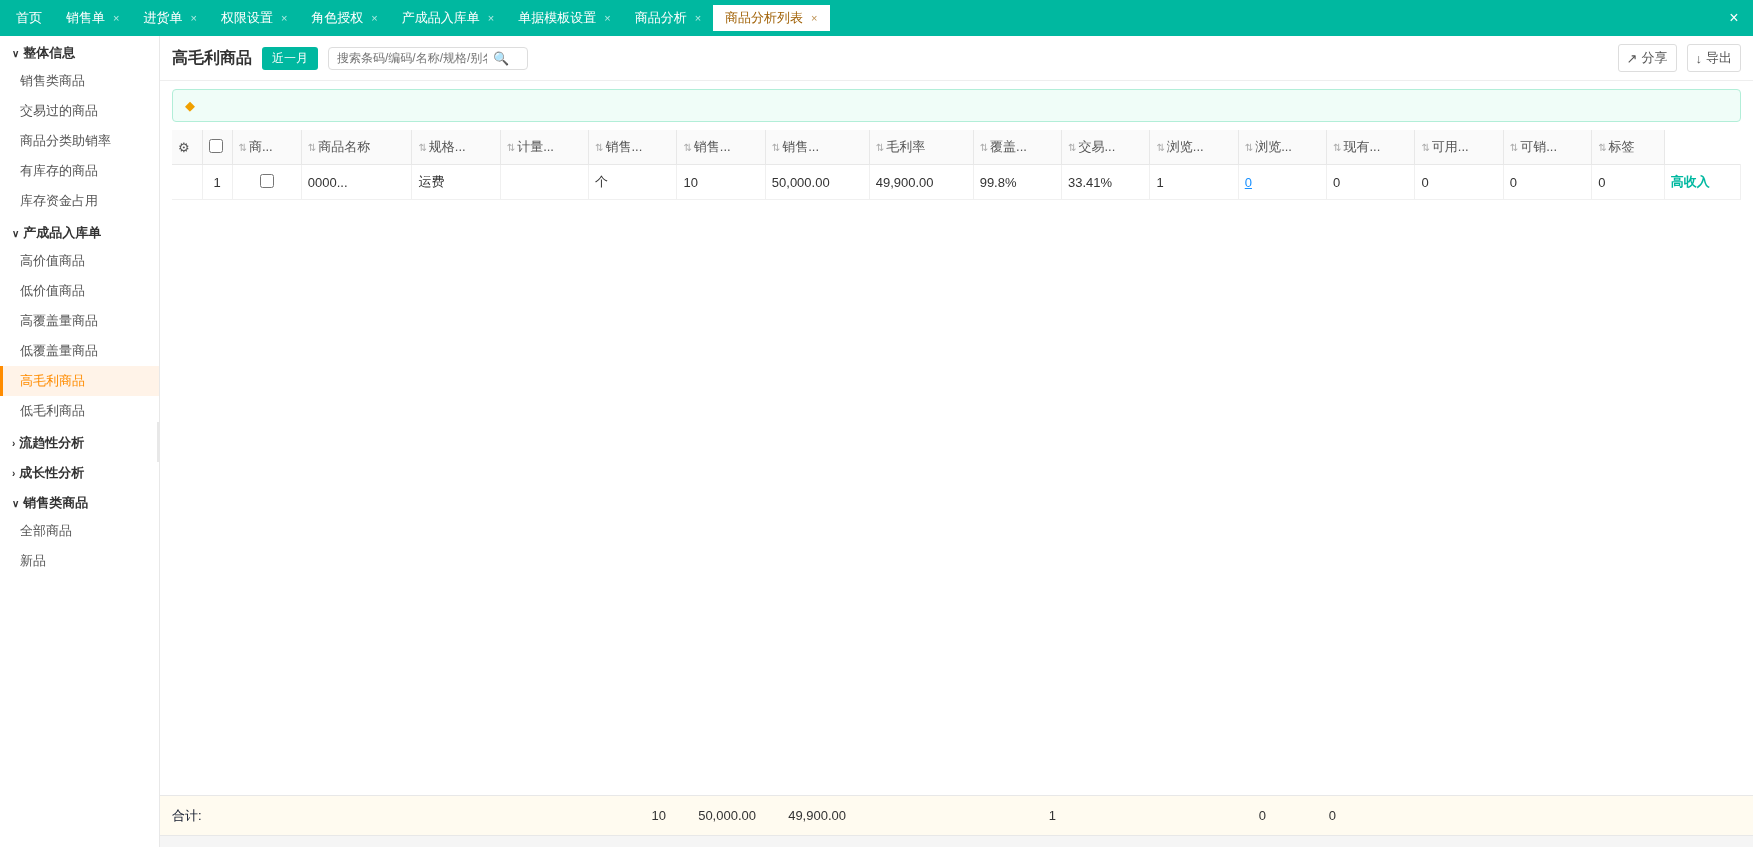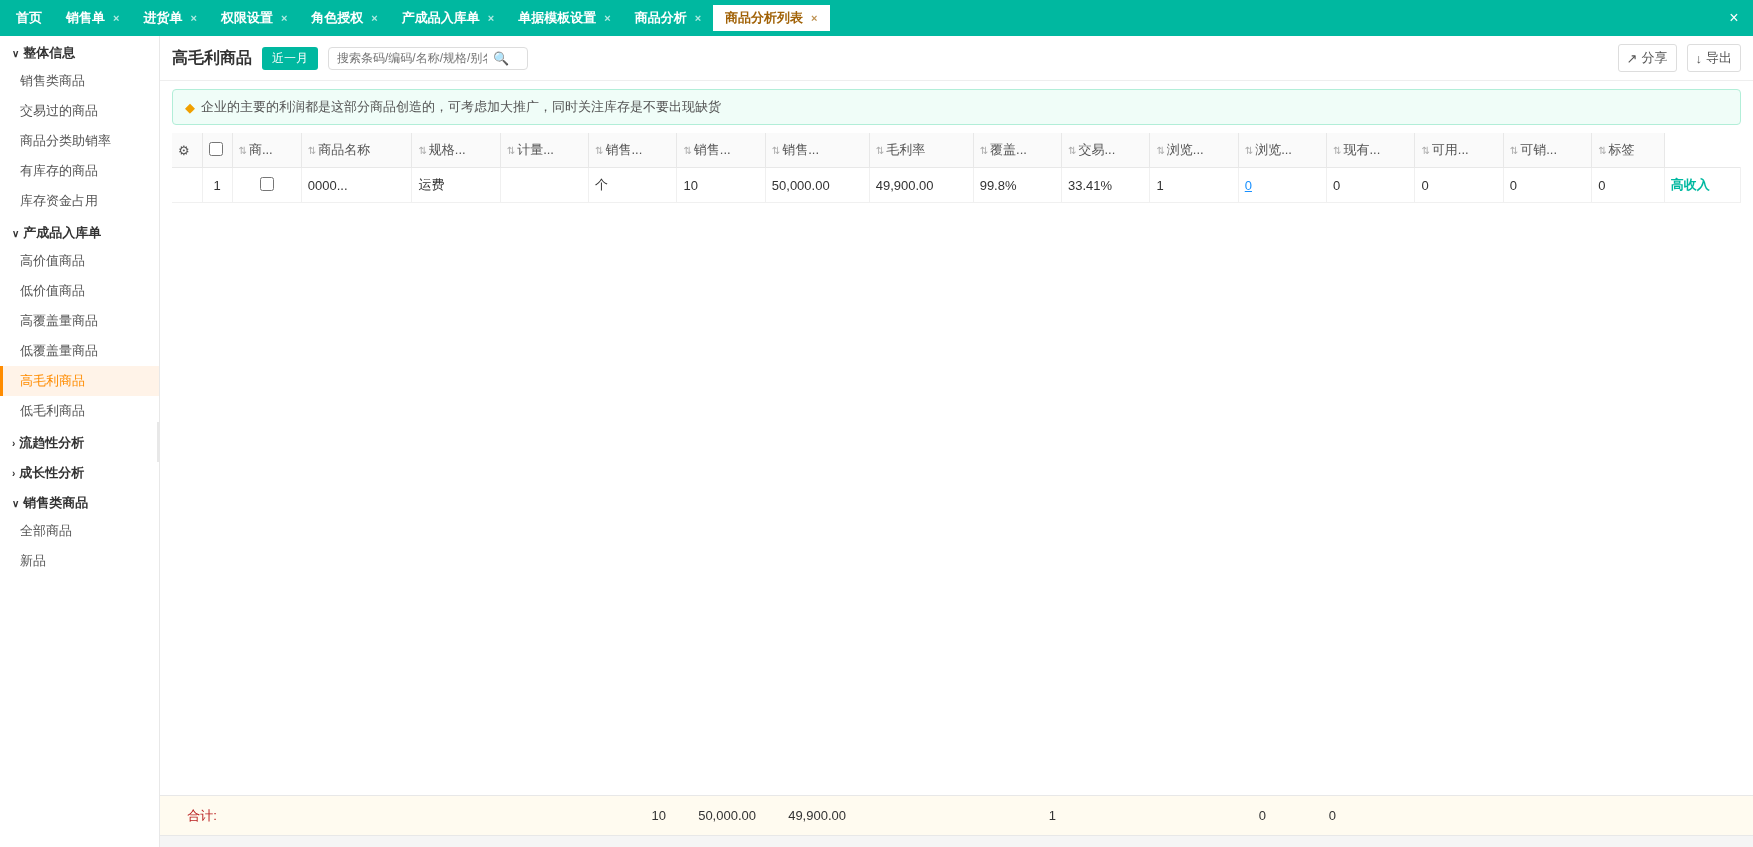--- a/index.html
+++ b/index.html
@@ -18,21 +18,20 @@
     .nav-tab {
       display: flex;
       align-items: center;
       height: 26px;
       padding: 0 12px;
       cursor: pointer;
       white-space: nowrap;
       color: white;
       font-size: 13px;
       gap: 4px;
-      font-weight: bold;
     }
     .nav-tab.active { background: white; color: #a16207; }
     .nav-tab .close-x { font-size: 11px; margin-left: 4px; opacity: 0.7; }
     .nav-close-btn {
       width: 30px; height: 30px;
       display: flex; align-items: center; justify-content: center;
       cursor: pointer; color: white; font-size: 16px;
     }
 
     
@@ -207,21 +206,21 @@
     .footer-total {
       display: flex;
       align-items: center;
       border-top: 1px solid #e8e8e8;
       background: #fffbf0;
       padding: 8px 12px;
       font-size: 13px;
       min-height: 40px;
       gap: 0;
     }
-    .footer-label { color: #b91c1c; min-width: 60px; text-align: center; }
+    .footer-label { color: #0f172a; min-width: 60px; }
     .footer-cells {
       display: flex;
       flex: 1;
       gap: 0;
     }
     .footer-cell {
       padding: 0 6px;
       min-width: 80px;
       color: #333;
       text-align: right;
@@ -317,21 +316,20 @@
         <span>分享</span>
       </button>
       <button class="header-action-btn">
         <span>↓</span>
         <span>导出</span>
       </button>
     </div>
 
     <div class="info-banner">
       <span class="info-icon">◆</span>
-      <span>企业的主要的利润都是这部分商品创造的，可考虑加大推广，同时关注库存是不要出现缺货</span>
     </div>
 
     <div class="table-container">
       <table>
         <thead>
           <tr id="table-header-row">
               <th style="width: 30px;">⚙</th>
               <th style="width: 30px;"><input type="checkbox" class="checkbox-input" style=""></th>
               <th><span class="col-sort-icon">⇅</span>商...</th>
               <th><span class="col-sort-icon">⇅</span>商品名称</th>

